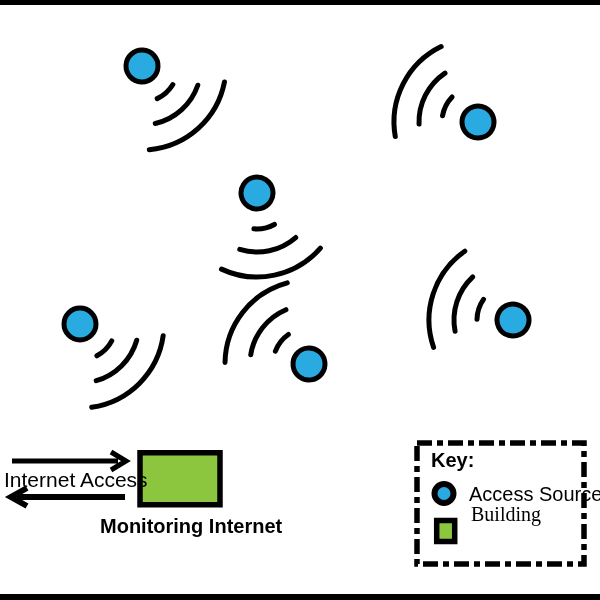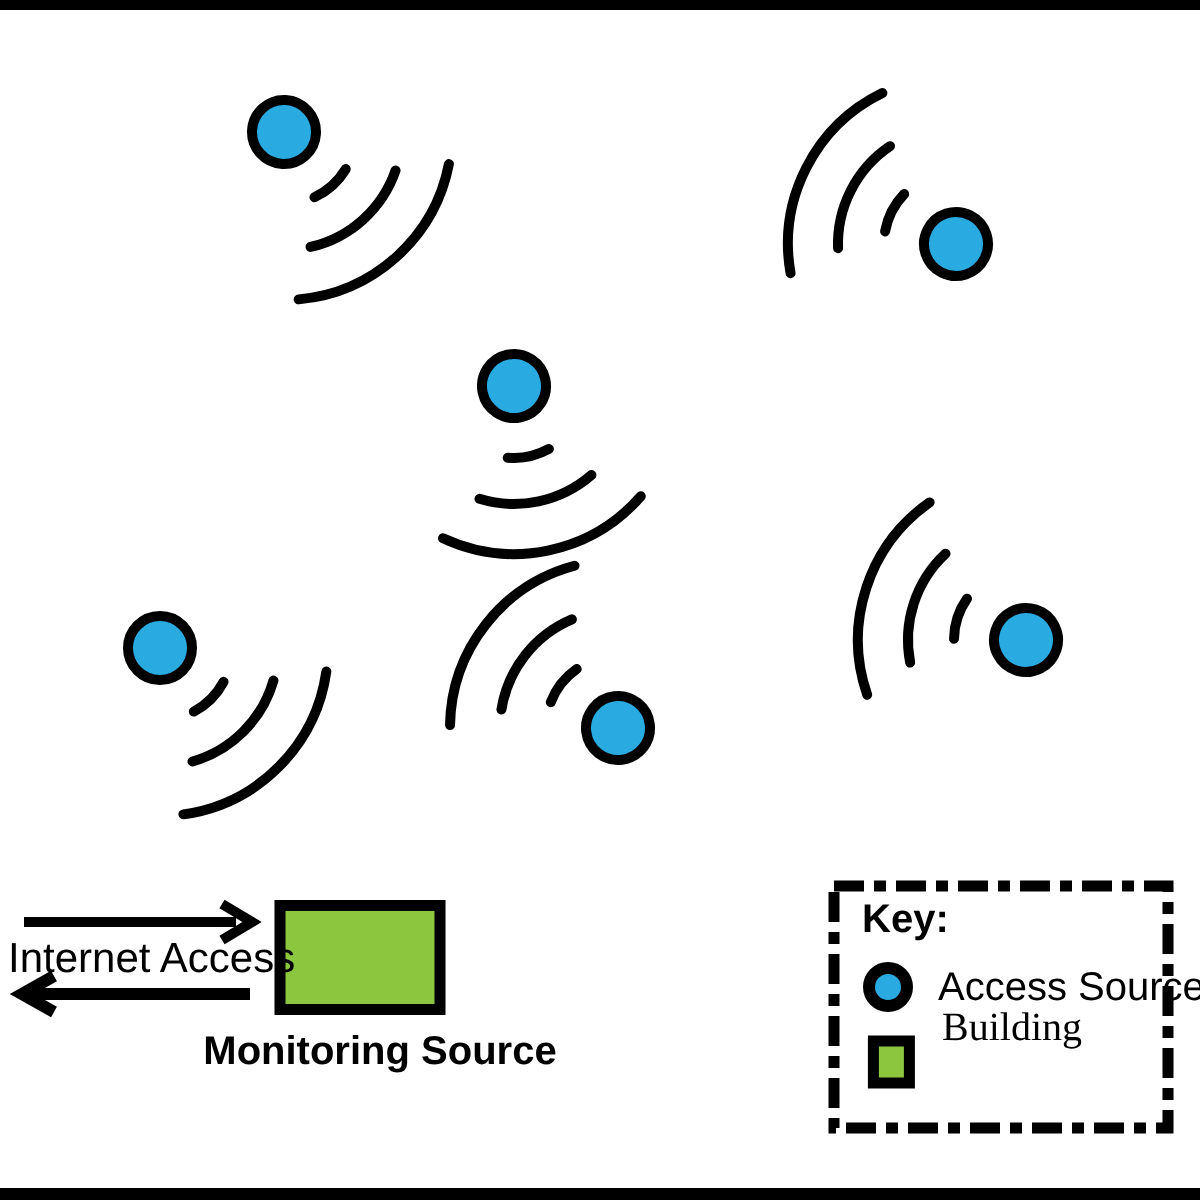--- a/index.html
+++ b/index.html
@@ -88,19 +88,19 @@
 
   <rect class="building-rect" x="140" y="452.75" width="80" height="52"></rect>
 
   <rect class="key-border" x="417" y="443" width="167" height="121"></rect>
   <circle class="legend-circle" cx="444" cy="493.5" r="9.5"></circle>
   <rect class="legend-square" x="436.7" y="520.5" width="18" height="21"></rect>
 </svg>
 
 <div class="lbl" id="internet-access-label">Internet Access</div>
 
-<div class="lbl" id="monitoring-station-label">Monitoring Source</div>
+<div class="lbl" id="monitoring-station-label">Monitoring Internet</div>
 
 <div class="lbl" id="key-title">Key:</div>
 
 <div class="lbl" id="water-source-label">Access Source</div>
 
 <div class="lbl" id="building-label">Building</div>
 
 </body></html>

